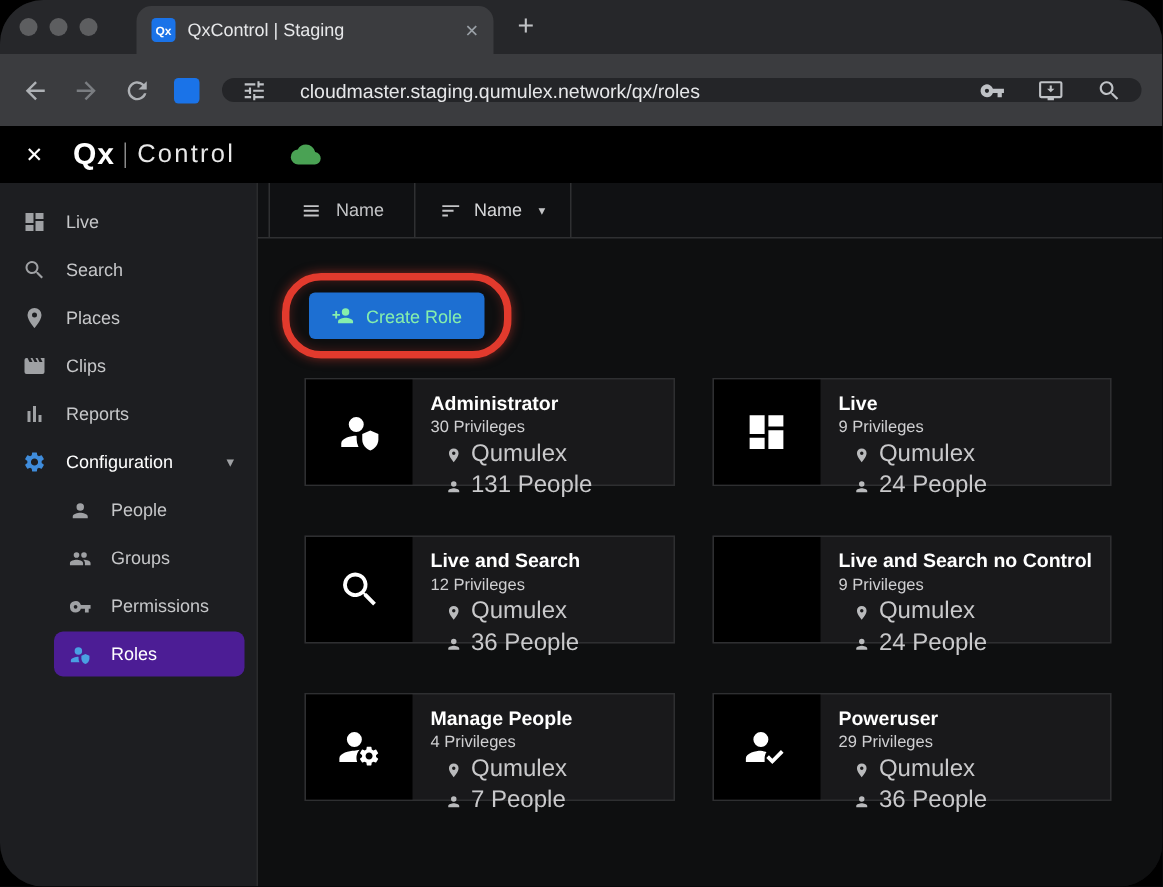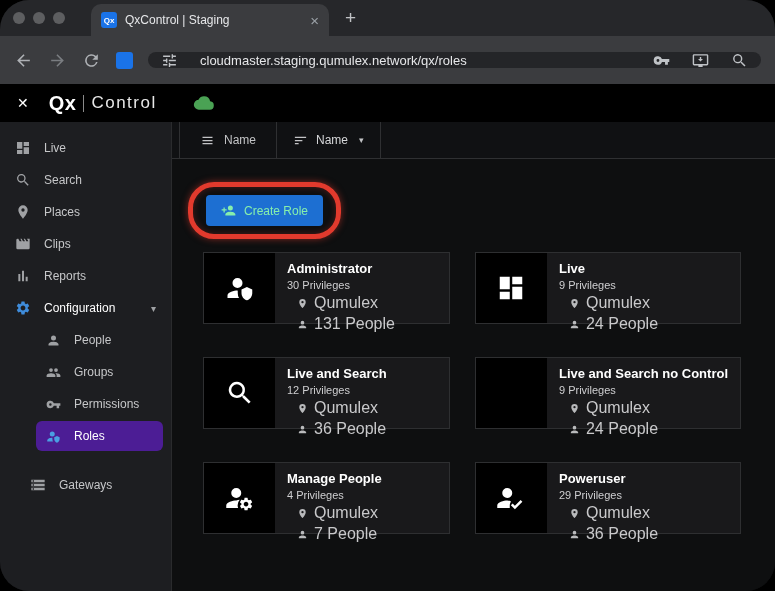--- a/index.html
+++ b/index.html
@@ -252,29 +252,20 @@
         <div class="side-item lvl-sub selected">
     <span class="ic" data-icon="person-shield">
             <svg viewBox="0 0 24 24" fill="currentColor">
               <path d="M10 12a4 4 0 1 0-4-4 4 4 0 0 0 4 4zm0 2c-2.7 0-8 1.3-8 4v2h9.2a8.9 8.9 0 0 1-1-4.1v-1.6A12.9 12.9 0 0 0 10 14z"></path>
               <path d="M17.5 11.2l-4.3 1.9v2.8c0 2.7 1.8 5.2 4.3 5.9 2.5-.7 4.3-3.2 4.3-5.9v-2.8z"></path>
             </svg>
           </span>
     <span>Roles</span>
 
   </div>
-        <div class="side-item lvl-sub2 gap-top">
-    <span class="ic" data-icon="gateway">
-            <svg viewBox="0 0 24 24" fill="currentColor">
-              <path d="M2 20h20v-4H2zm2-3h2v2H4zM2 4v4h20V4zm4 3H4V5h2zM2 14h20v-4H2zm2-3h2v2H4z"></path>
-            </svg>
-          </span>
-    <span>Gateways</span>
-
-  </div>
       </aside>
 
     <main>
       <div class="toolbar">
         <div class="ttab">
           <span class="ic" data-icon="list">
               <svg viewBox="0 0 24 24" fill="currentColor">
                 <path d="M4 6h16v2H4zm0 5h16v2H4zm0 5h16v2H4z"></path>
               </svg>
             </span>

